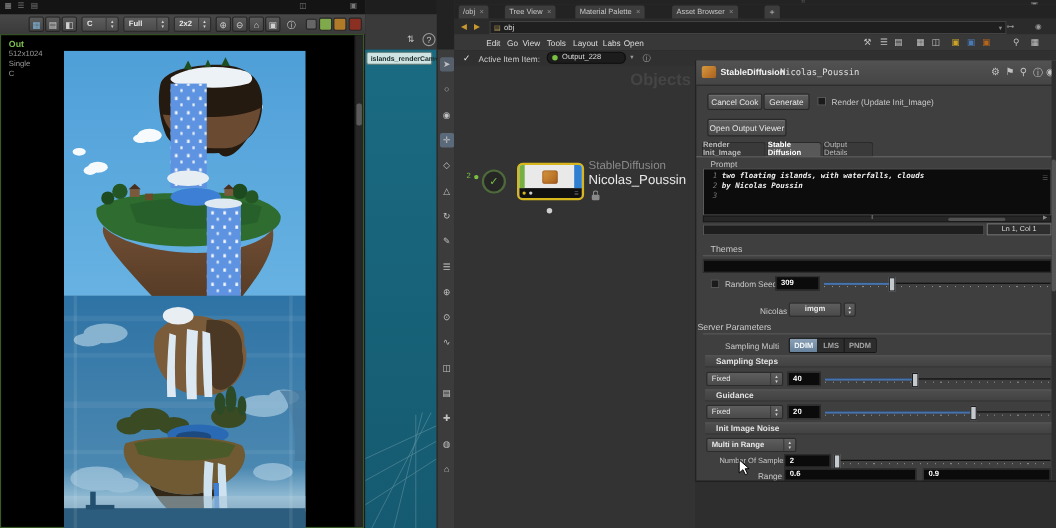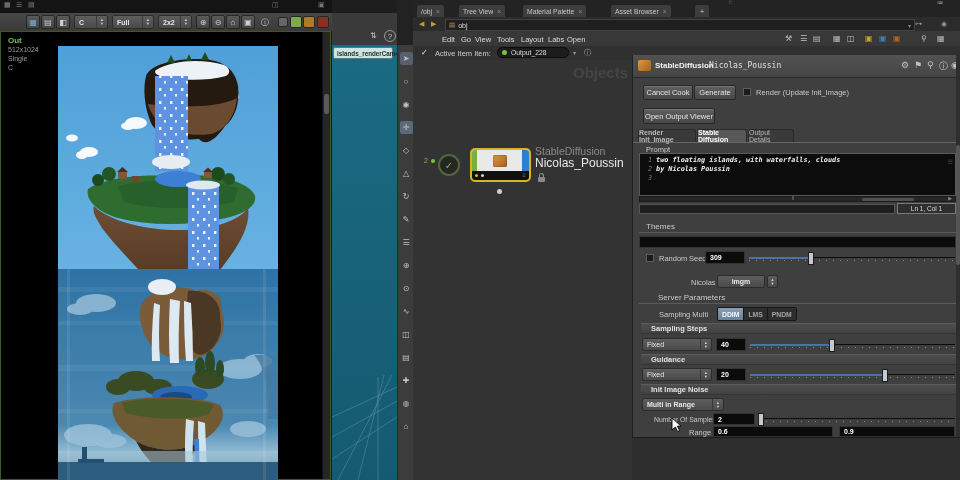--- a/index.html
+++ b/index.html
@@ -477,21 +477,21 @@
   <div class="dd" style="left:84px;top:220px;width:48px;height:13px;">
     <div class="lbl" style="justify-content:center;">imgm</div>
   </div>
   <div class="dd" style="left:134px;top:220px;width:11px;height:13px;">
     <div class="sp" style="border:none;width:100%;">
         <span>▴</span>
         <span>▾</span>
       </div>
   </div>
 
-  <span class="sechdr" style="left:25px;top:238px;">Server Parameters</span>
+  <span class="sechdr" style="left:1px;top:238px;">Server Parameters</span>
   <div class="hr" style="left:6px;top:248px;width:317px;"></div>
 
   <span class="t abs" style="left:26px;top:255px;">Sampling Multi</span>
   <div class="seg" style="left:84px;top:252px;">
     <div class="on">
         <span>DDIM</span>
       </div>
     <div>
         <span>LMS</span>
       </div>

